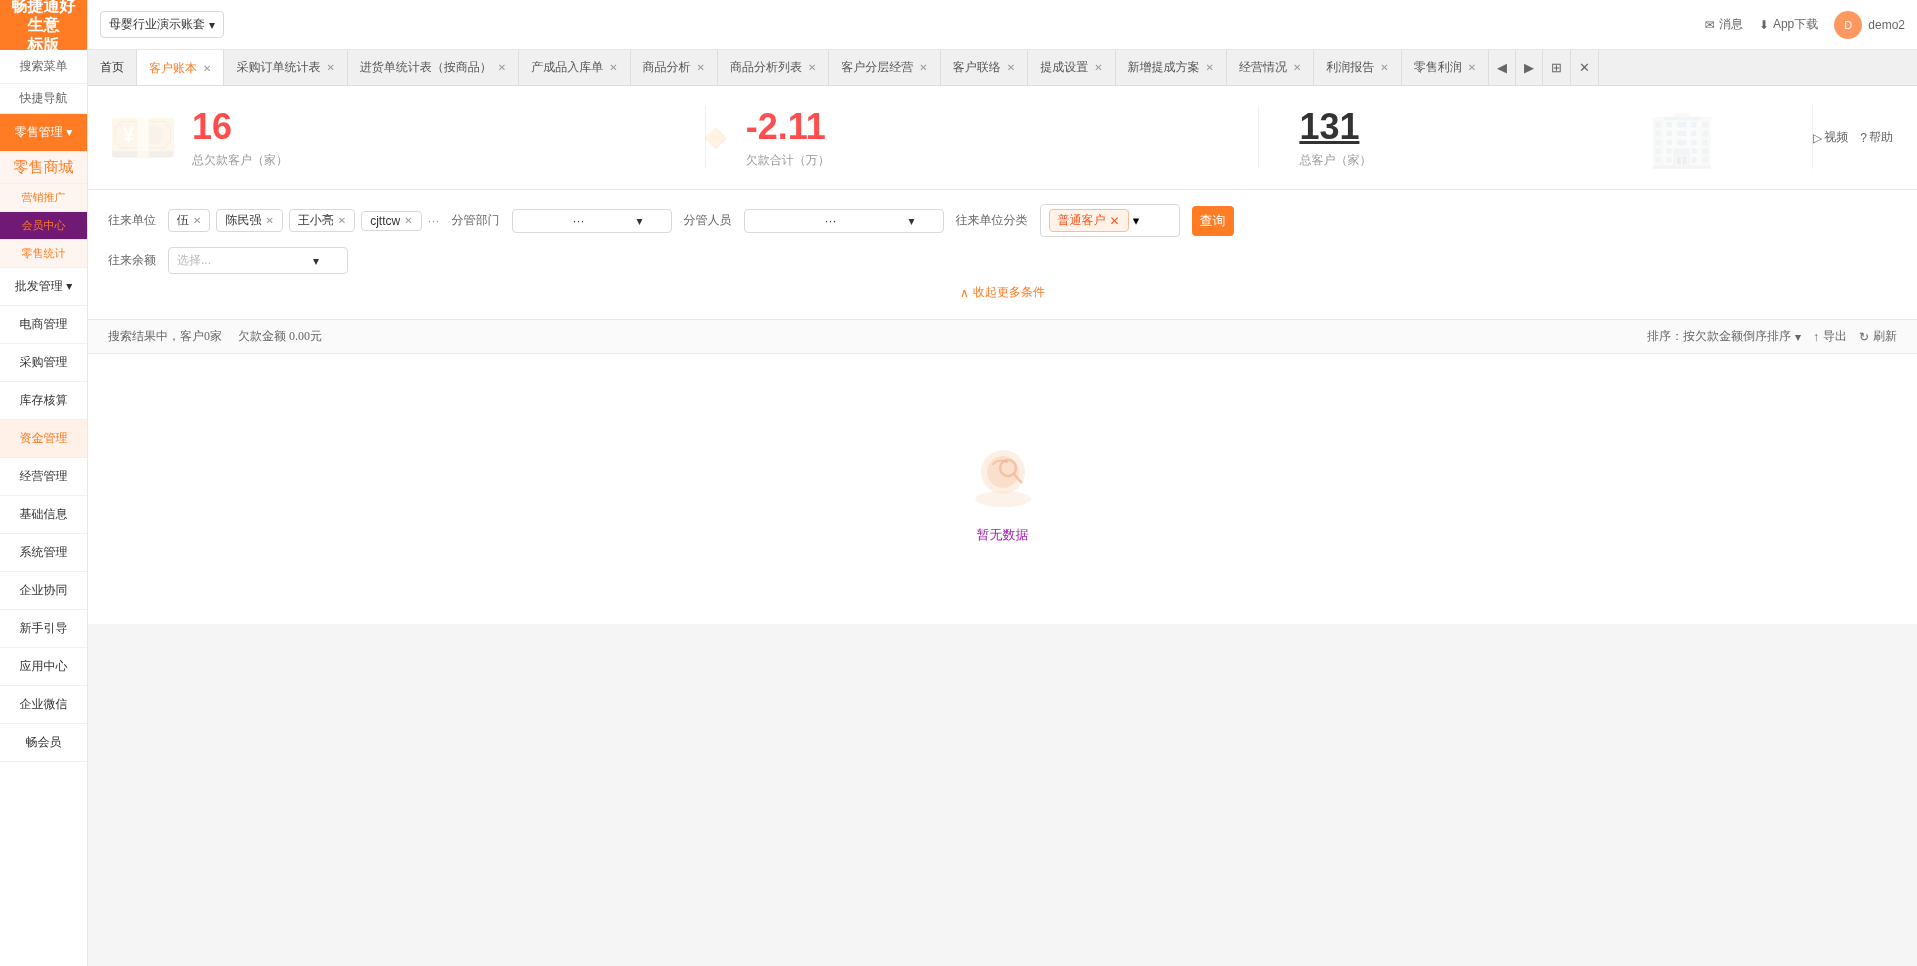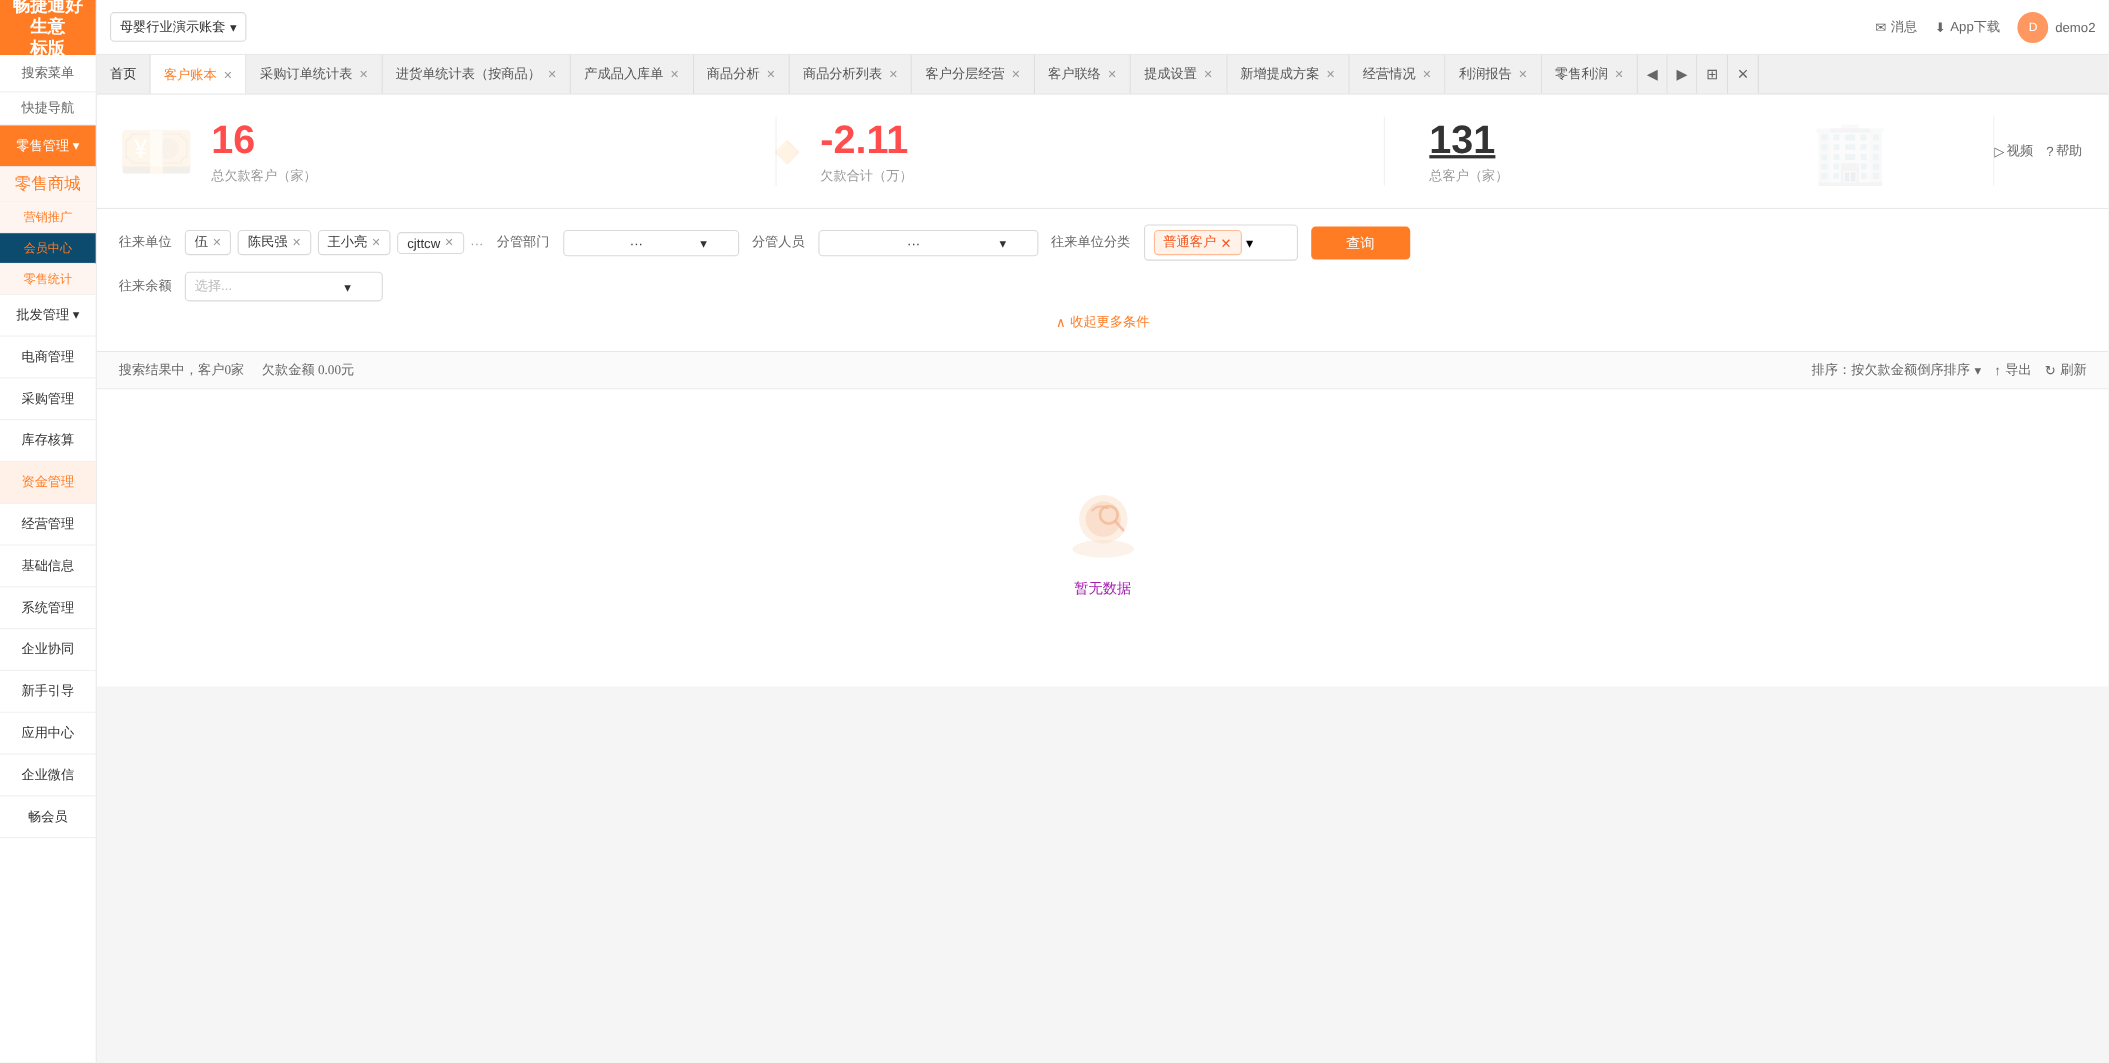--- a/index.html
+++ b/index.html
@@ -56,21 +56,21 @@
     .filter-label { color: #666; font-size: 12px; white-space: nowrap; }
     .filter-tags { display: flex; align-items: center; gap: 6px; flex-wrap: wrap; }
     .filter-tag { background: #fff; border: 1px solid #d9d9d9; border-radius: 4px; padding: 2px 8px; font-size: 12px; color: #333; display: flex; align-items: center; gap: 4px; }
     .filter-tag .remove { color: #999; cursor: pointer; font-size: 10px; }
     .filter-more { color: #999; cursor: pointer; font-size: 12px; }
     .filter-select { border: 1px solid #d9d9d9; border-radius: 4px; padding: 4px 28px 4px 8px; font-size: 12px; color: #333; cursor: pointer; position: relative; min-width: 120px; background: #fff; display: flex; align-items: center; justify-content: space-between; }
     .filter-input-wide { border: 1px solid #d9d9d9; border-radius: 4px; padding: 4px 28px 4px 8px; font-size: 12px; min-width: 200px; display: flex; align-items: center; justify-content: space-between; color: #333; }
     .filter-select-tag { background: #fff2e8; border: 1px solid #ffbb96; border-radius: 4px; padding: 2px 8px; font-size: 12px; color: #fa541c; display: flex; align-items: center; gap: 4px; }
     .filter-select-tag .remove { color: #fa541c; cursor: pointer; }
     .collapse-btn { display: flex; align-items: center; gap: 4px; color: #ff7c24; font-size: 12px; cursor: pointer; margin: 4px auto; width: fit-content; }
-    .query-btn { background: #ff7c24; color: #fff; border: none; border-radius: 4px; padding: 6px 32px; font-size: 13px; cursor: pointer; }
+    .query-btn { background: #ff7c24; color: #fff; border: none; border-radius: 4px; padding: 6px 8px; font-size: 13px; cursor: pointer; }
 
     
     .result-bar { background: #fafafa; padding: 8px 20px; display: flex; align-items: center; justify-content: space-between; border-bottom: 1px solid #e8e8e8; font-size: 12px; color: #666; }
     .result-bar-left { display: flex; gap: 16px; align-items: center; font-family: Liberation Serif, serif; }
     .result-bar-right { display: flex; gap: 12px; align-items: center; }
     .result-bar-right span { cursor: pointer; display: flex; align-items: center; gap: 4px; color: #666; }
     .sort-btn { display: flex; align-items: center; gap: 4px; color: #666; font-size: 12px; cursor: pointer; }
 
     
     .table-wrapper { background: #fff; margin: 0; }
@@ -94,21 +94,21 @@
   <div class="sidebar-logo">
     <span>畅捷通好生意<br>标版</span>
   </div>
 
   <div class="sidebar-search">搜索菜单</div>
   <div class="sidebar-nav">快捷导航</div>
 
   <div class="sidebar-item active">零售管理 ▾</div>
   <div class="sidebar-item" style="font-size:15px;color:#ff7c24;background:#fff5f0;padding:6px 4px;">零售商城</div>
   <div class="sidebar-item" style="font-size:11px;color:#ff7c24;background:#fff5f0;padding:6px 4px;">营销推广</div>
-  <div class="sidebar-item" style="font-size:11px;color:#ff7c24;background:#0c4a6e;padding:6px 4px;">会员中心</div>
+  <div class="sidebar-item" style="font-size:11px;color:#ff7c24;background:#701a75;padding:6px 4px;">会员中心</div>
   <div class="sidebar-item" style="font-size:11px;color:#ff7c24;background:#fff5f0;padding:6px 4px;">零售统计</div>
 
   <div class="sidebar-item">批发管理 ▾</div>
   <div class="sidebar-item">电商管理</div>
   <div class="sidebar-item">采购管理</div>
   <div class="sidebar-item">库存核算</div>
   <div class="sidebar-item active-sub">资金管理</div>
   <div class="sidebar-item">经营管理</div>
   <div class="sidebar-item">基础信息</div>
   <div class="sidebar-item">系统管理</div>

